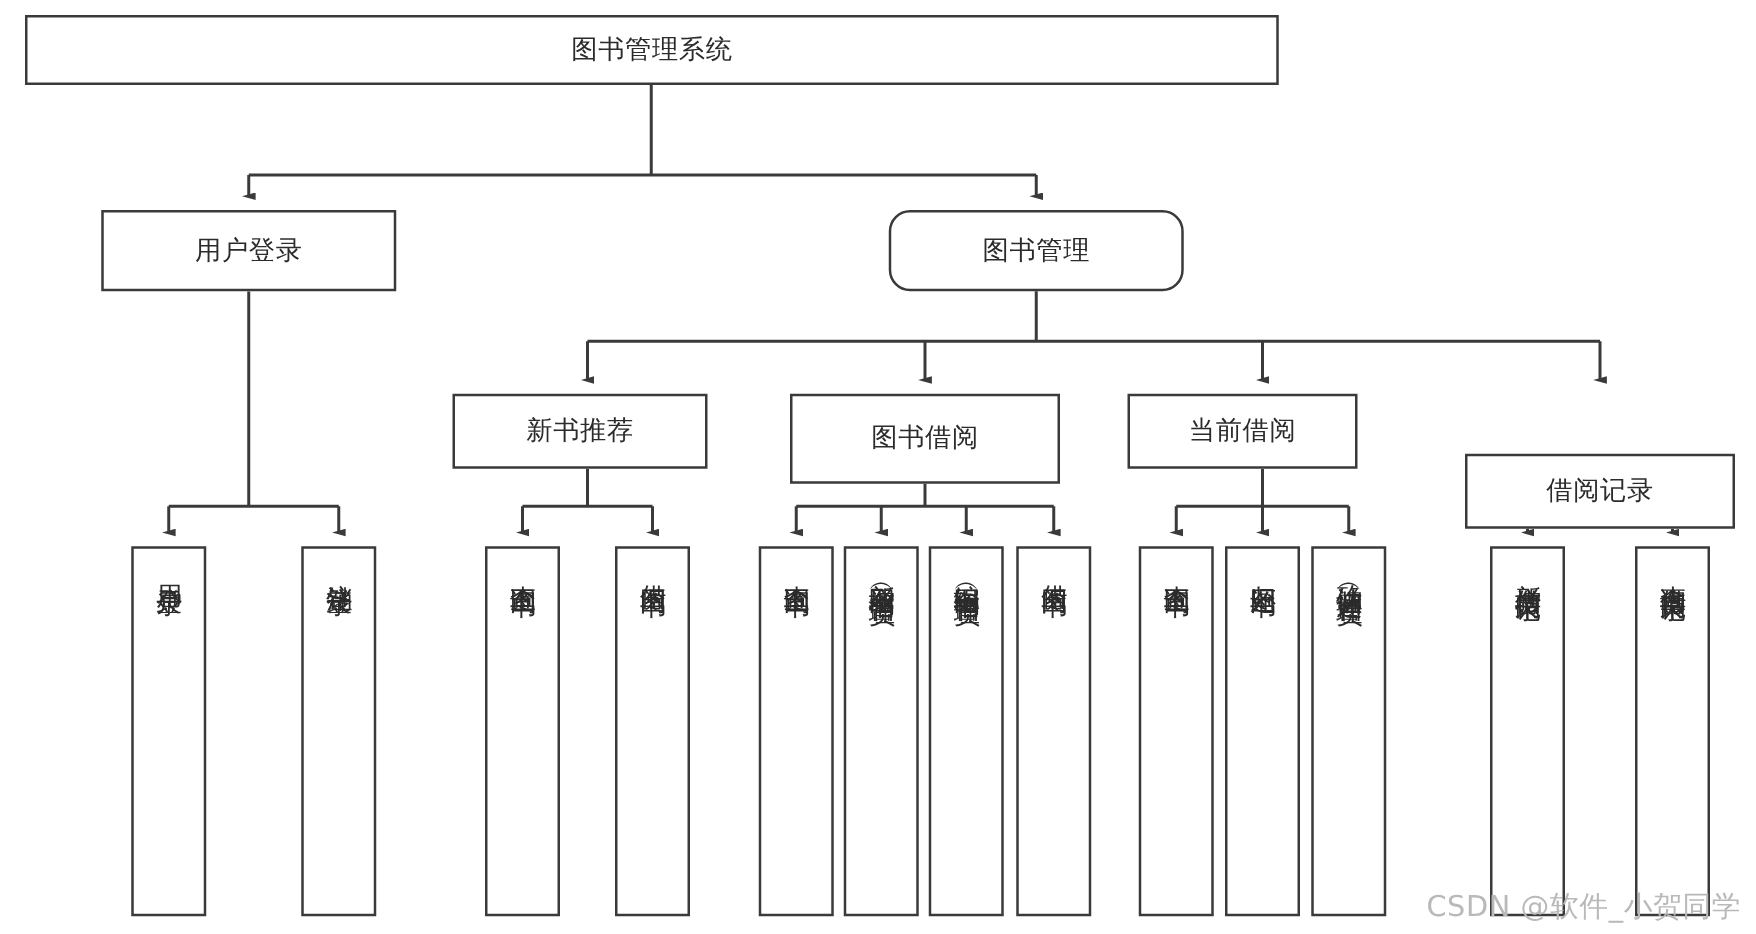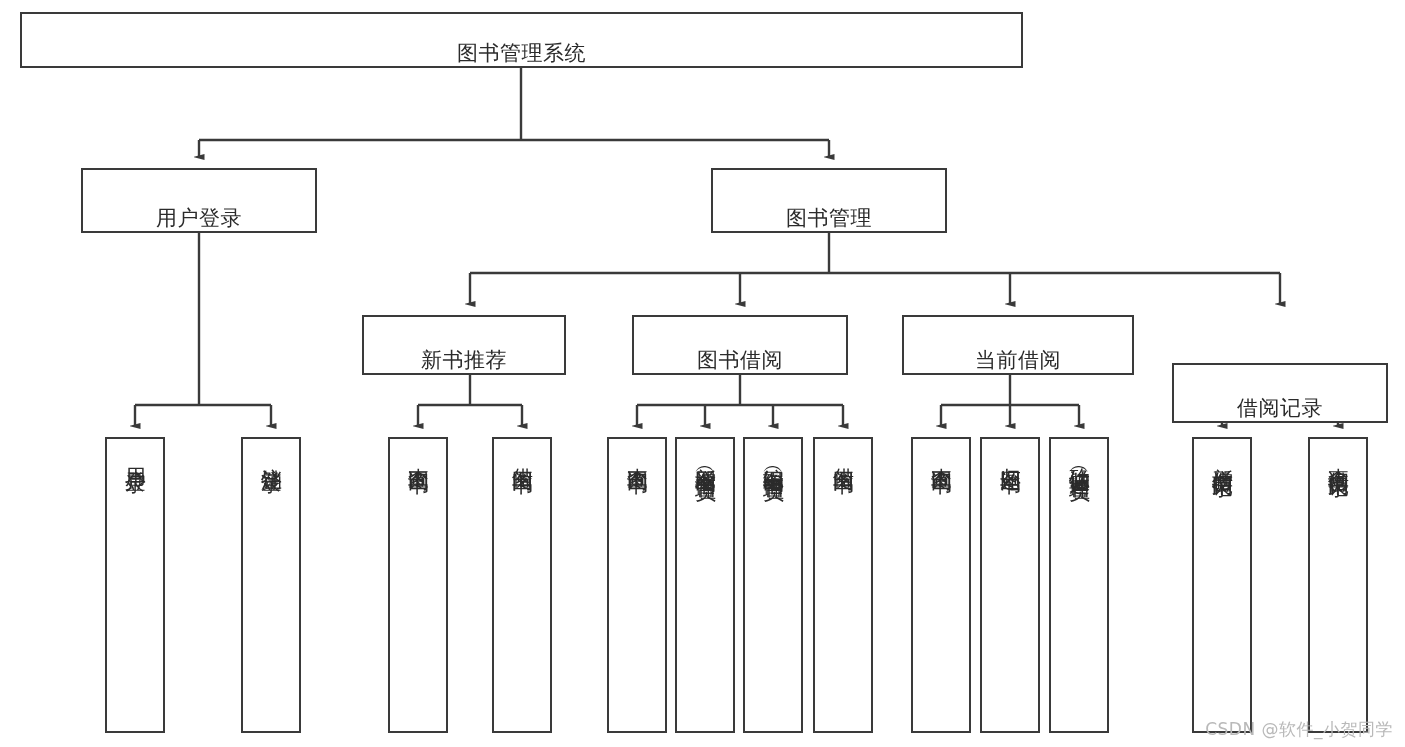--- a/index.html
+++ b/index.html
@@ -22,21 +22,21 @@
     width: 1405px;
     height: 747px;
     pointer-events: none;
   }
   .node {
     position: absolute;
     box-sizing: border-box;
     border: 2px solid #3a3a3a;
     background: #ffffff;
     display: flex;
-    align-items: flex-end;
+    align-items: center;
     justify-content: center;
     color: #2b2b2b;
   }
   .node .label {
     font-size: 21px;
     line-height: 1.12;
     letter-spacing: 0.5px;
     white-space: nowrap;
     color: #2b2b2b;
   }
@@ -54,21 +54,21 @@
     white-space: normal;
     max-height: 282px;
   }
   .node.vert.tall .label {
     max-height: 282px;
   }
   .watermark {
     position: absolute;
     right: 12px;
     bottom: 6px;
-    font-size: 17px;
+    font-size: 23px;
     color: #b9b9b9;
     letter-spacing: 0.5px;
     white-space: nowrap;
   }
 </style>
 </head>
 <body>
 
 <div id="canvas">
 
@@ -122,31 +122,31 @@
     </g>
   </svg>
 
   <div class="node" style="left:20px; top:12px; width:1003px; height:56px;">
     <span class="label">图书管理系统</span>
   </div>
 
   <div class="node" style="left:81px; top:168px; width:236px; height:65px;">
     <span class="label">用户登录</span>
   </div>
-  <div class="node" style="left:711px; top:168px; width:236px; height:65px;">
+  <div class="node" style="left:711px; top:168px; width:236px; height:65px;border-radius:17px;">
     <span class="label">图书管理</span>
   </div>
 
   <div class="node" style="left:362px; top:315px; width:204px; height:60px;">
     <span class="label">新书推荐</span>
   </div>
-  <div class="node" style="left:632px; top:315px; width:216px; height:60px;">
+  <div class="node" style="left:632px; top:315px; width:216px; height:72px;">
     <span class="label">图书借阅</span>
   </div>
-  <div class="node" style="left:902px; top:315px; width:232px; height:60px;">
+  <div class="node" style="left:902px; top:315px; width:184px; height:60px;">
     <span class="label">当前借阅</span>
   </div>
   <div class="node" style="left:1172px; top:315px; width:216px; height:60px;margin-top:48px;">
     <span class="label">借阅记录</span>
   </div>
 
   <div class="node vert tall" style="left:105px; top:437px; width:60px; height:296px;">
     <span class="label">用户登录</span>
   </div>
   <div class="node vert tall" style="left:241px; top:437px; width:60px; height:296px;">

